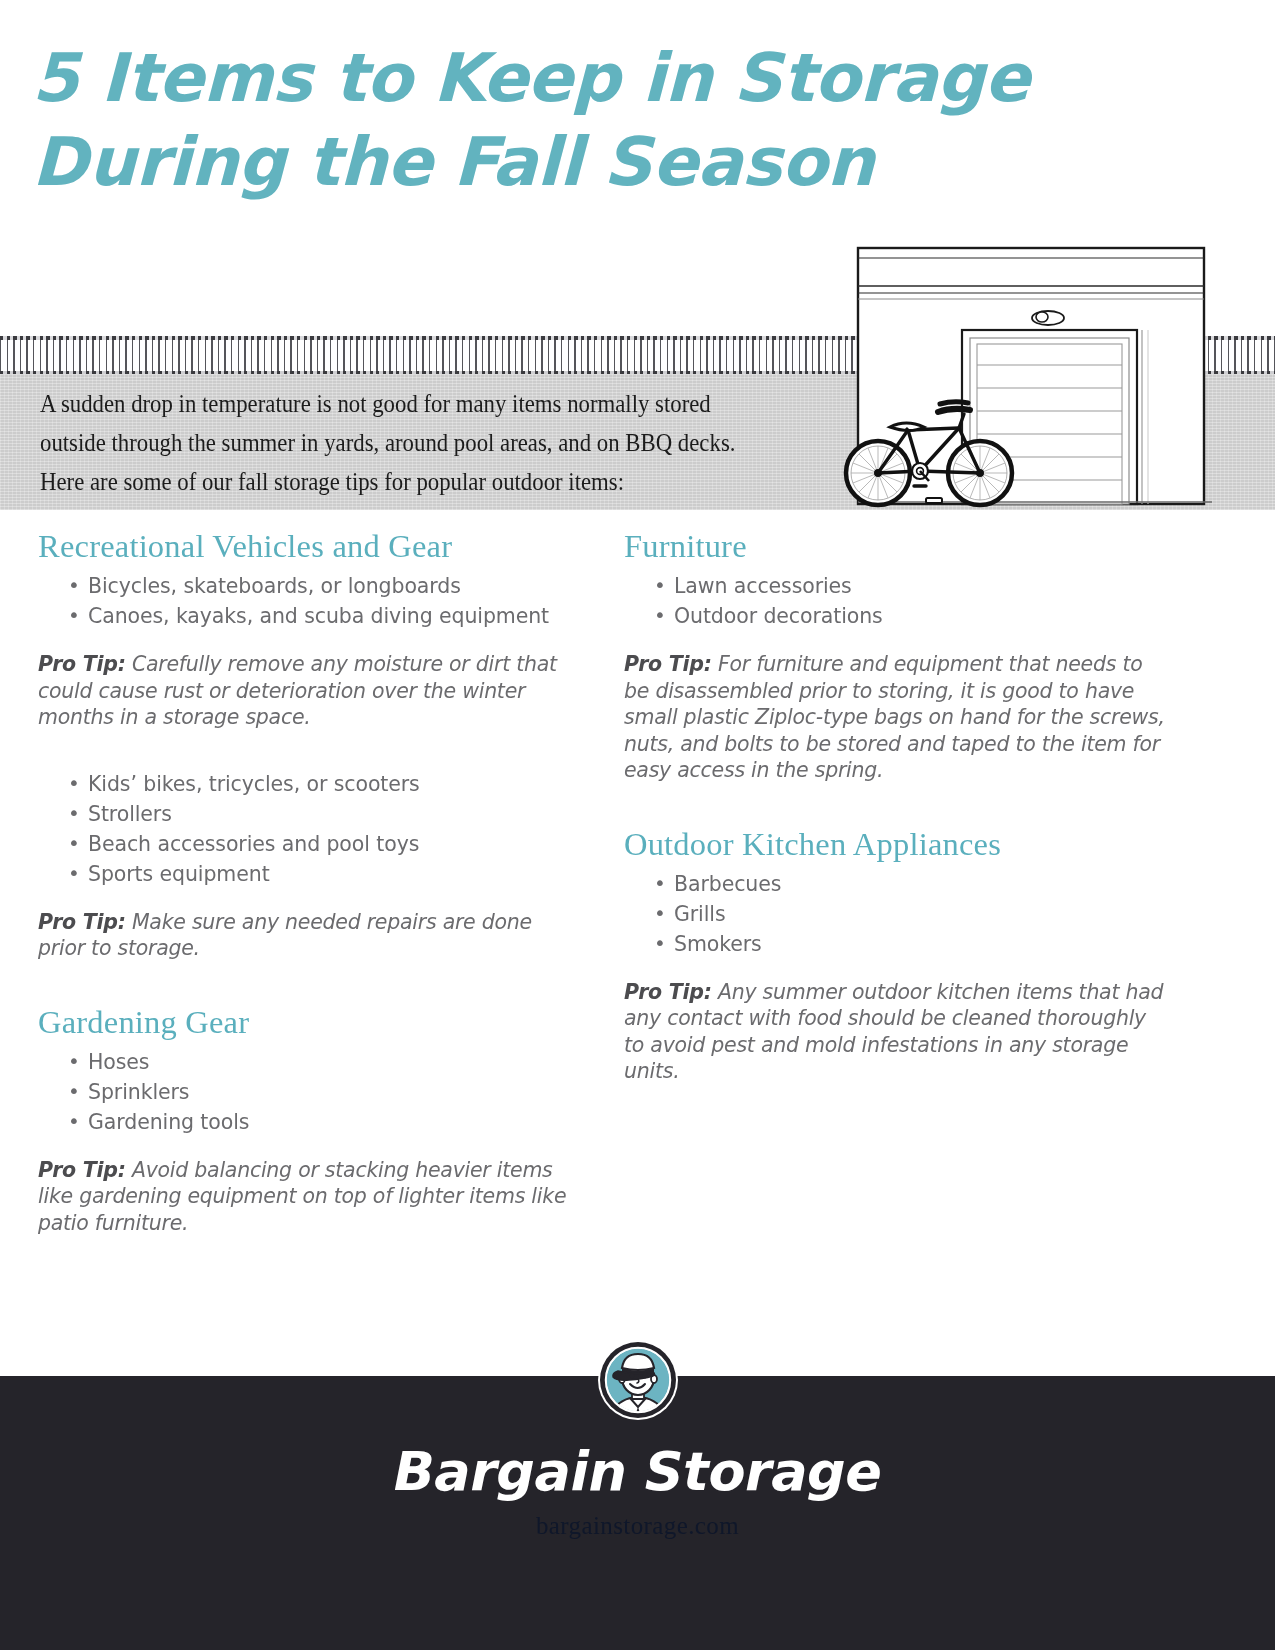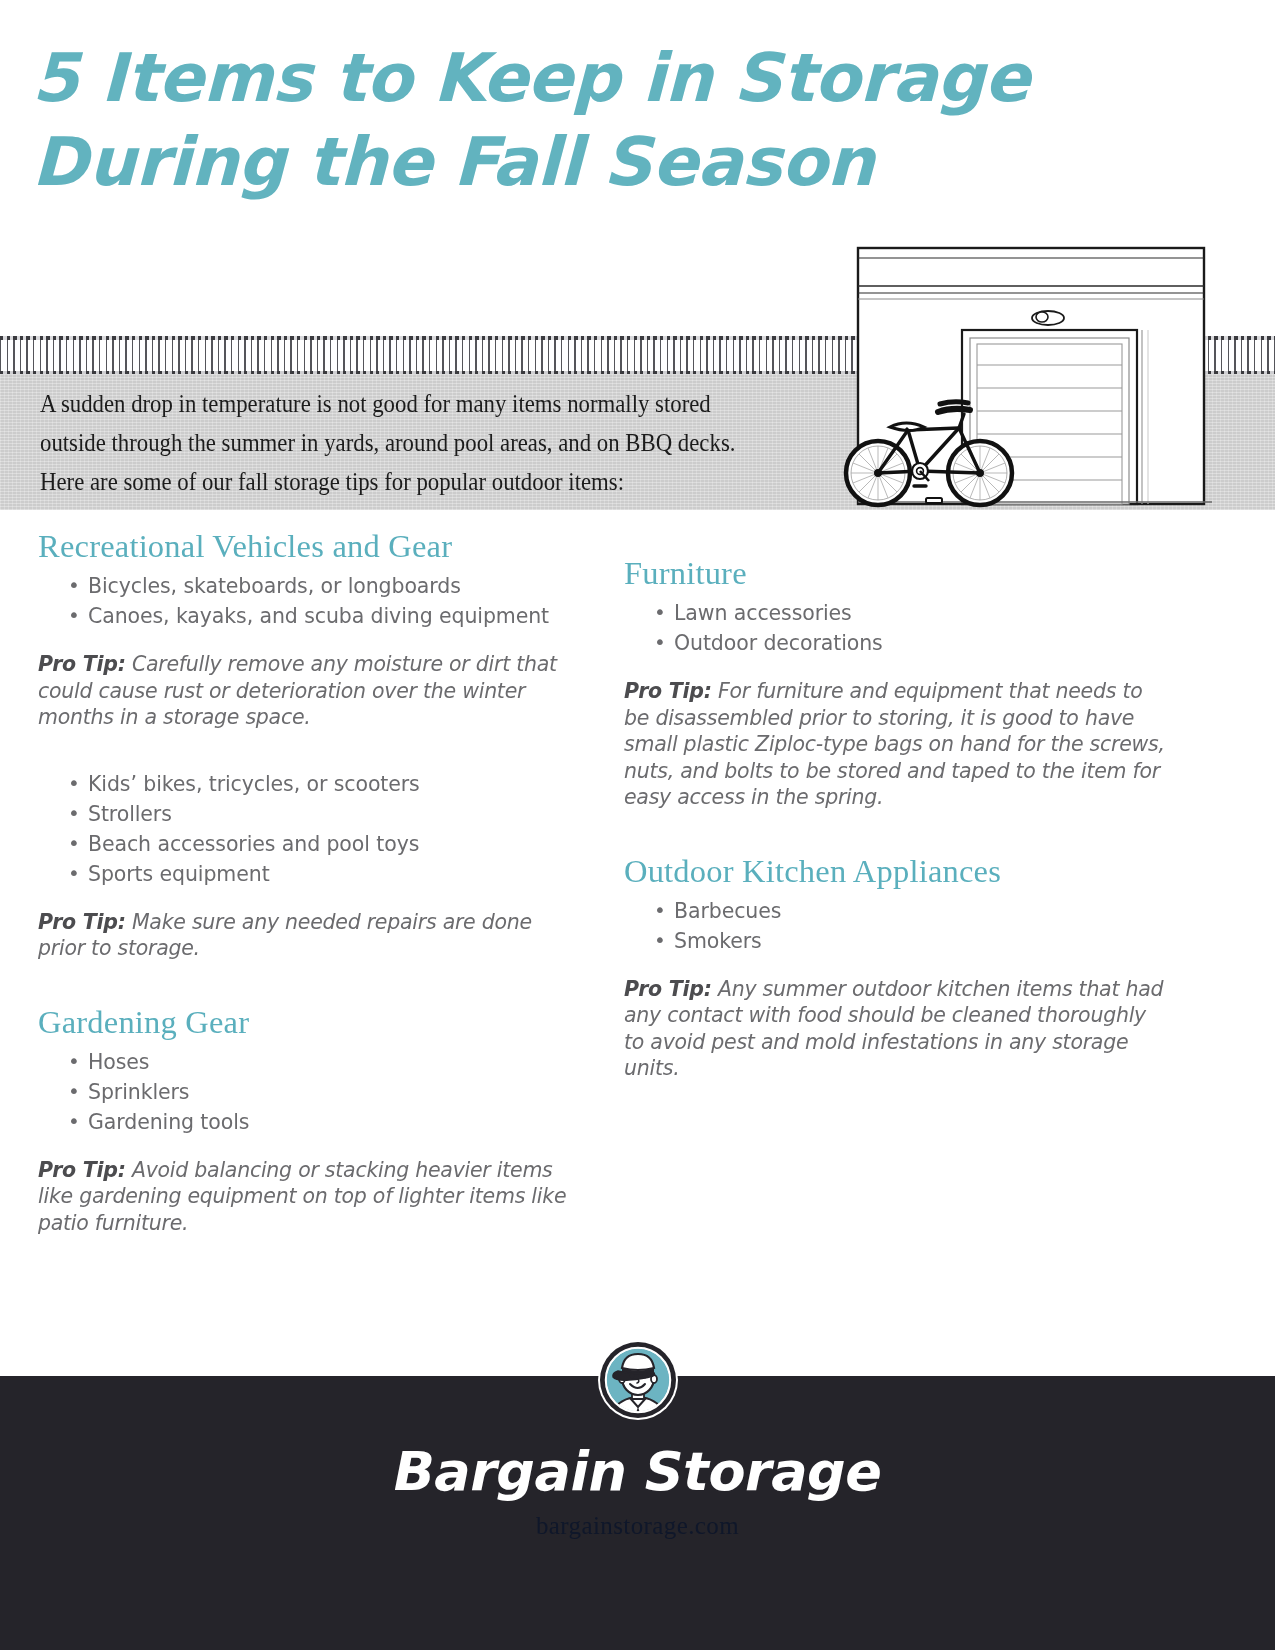--- a/index.html
+++ b/index.html
@@ -134,21 +134,21 @@
     left: 0;
     top: 524px;
     width: 1275px;
     z-index: 3;
   }
   .col {
     position: absolute;
     top: 0;
   }
   .col-left  { left: 38px;  width: 540px; }
-  .col-right { left: 624px; width: 545px; margin-top: 27px; }
+  .col-right { left: 624px; width: 545px; }
 
   .section { margin-bottom: 4px; }
 
   .section-heading {
     font-family: "Liberation Serif", serif;
     font-weight: normal;
     color: #5aafbd;
     font-size: 32.5px;
     line-height: 44px;
     margin: 0 0 3px 0;
@@ -414,20 +414,21 @@
         </ul>
         <p class="pro-tip"><span class="label">Pro Tip:</span> <span>For furniture and equipment that needs to be disassembled prior to storing, it is good to have small plastic Ziploc-type bags on hand for the screws, nuts, and bolts to be stored and taped to the item for easy access in the spring.</span></p>
       </div>
 
       <div class="gap-xl"></div>
 
       <div class="section">
         <h2 class="section-heading">Outdoor Kitchen Appliances</h2>
         <ul class="bullets">
           <li>Barbecues</li>
+          <li>Grills</li>
           <li>Smokers</li>
         </ul>
         <p class="pro-tip"><span class="label">Pro Tip:</span> <span>Any summer outdoor kitchen items that had any contact with food should be cleaned thoroughly to avoid pest and mold infestations in any storage units.</span></p>
       </div>
 
     </div>
   </div>
 
   <div class="footer"></div>
 

